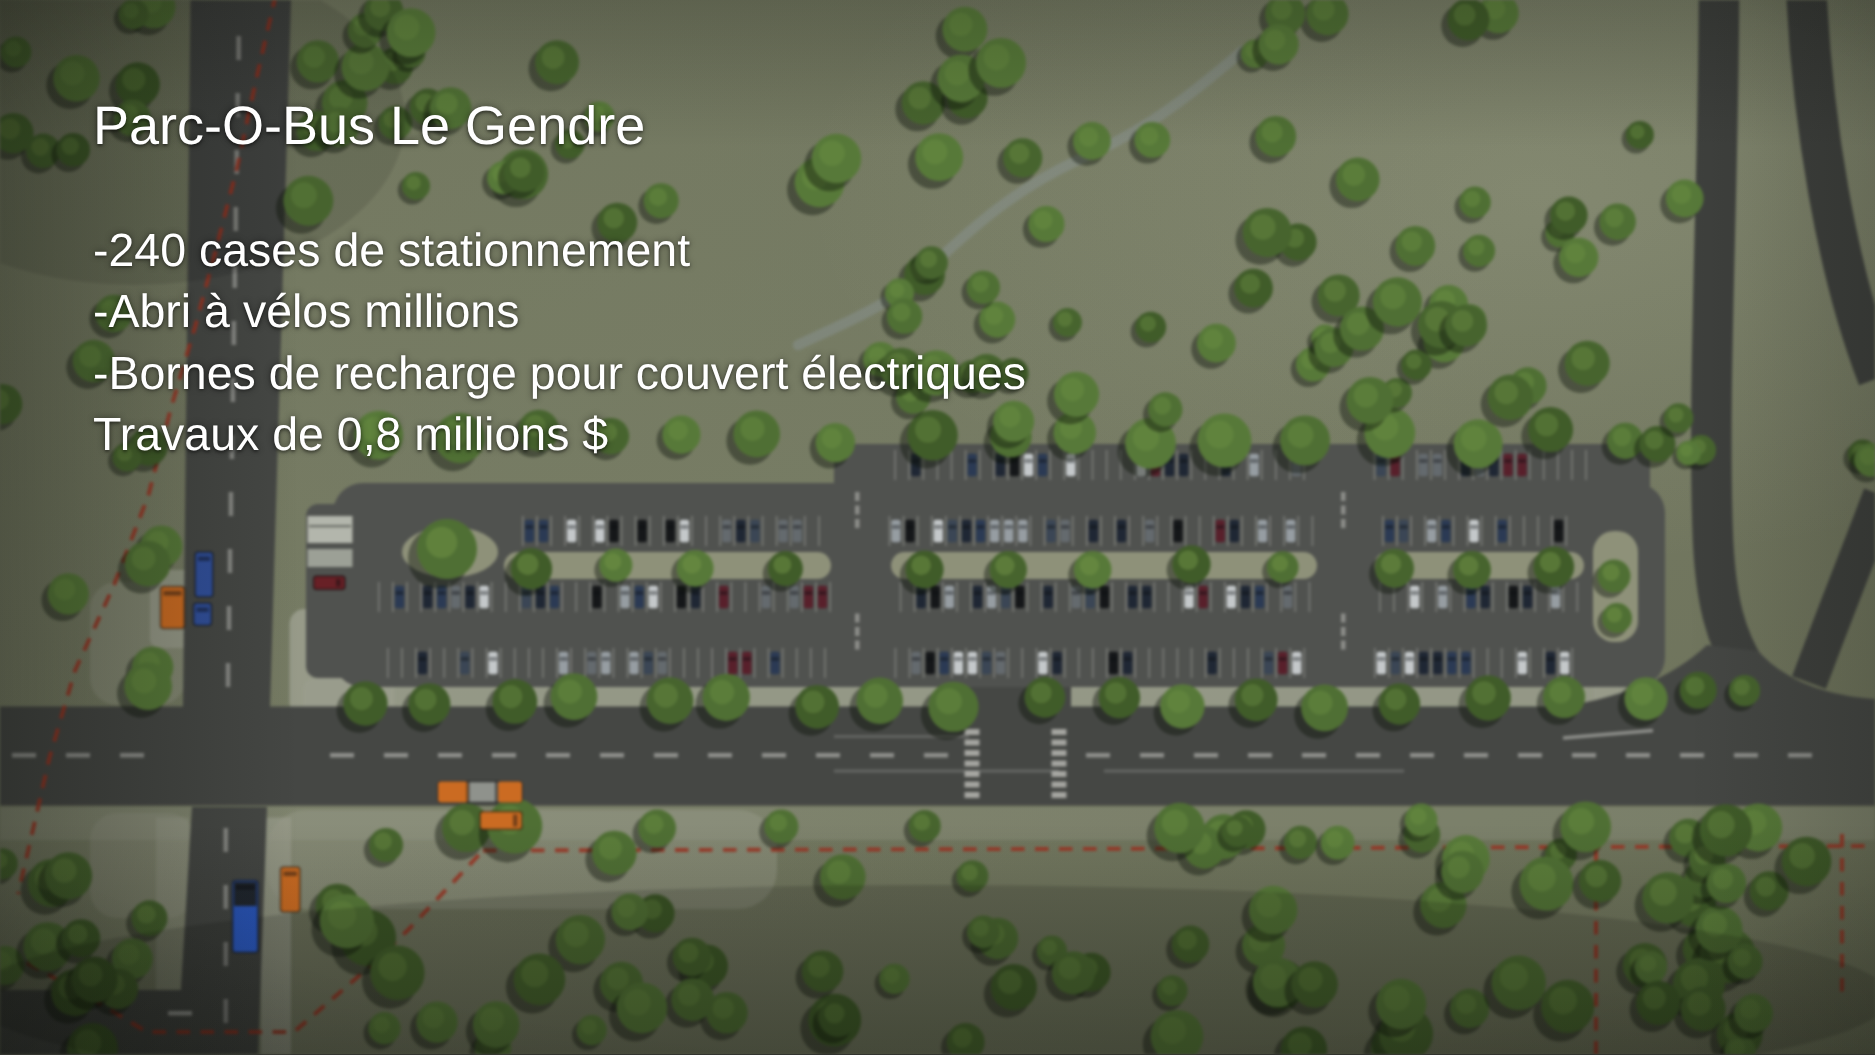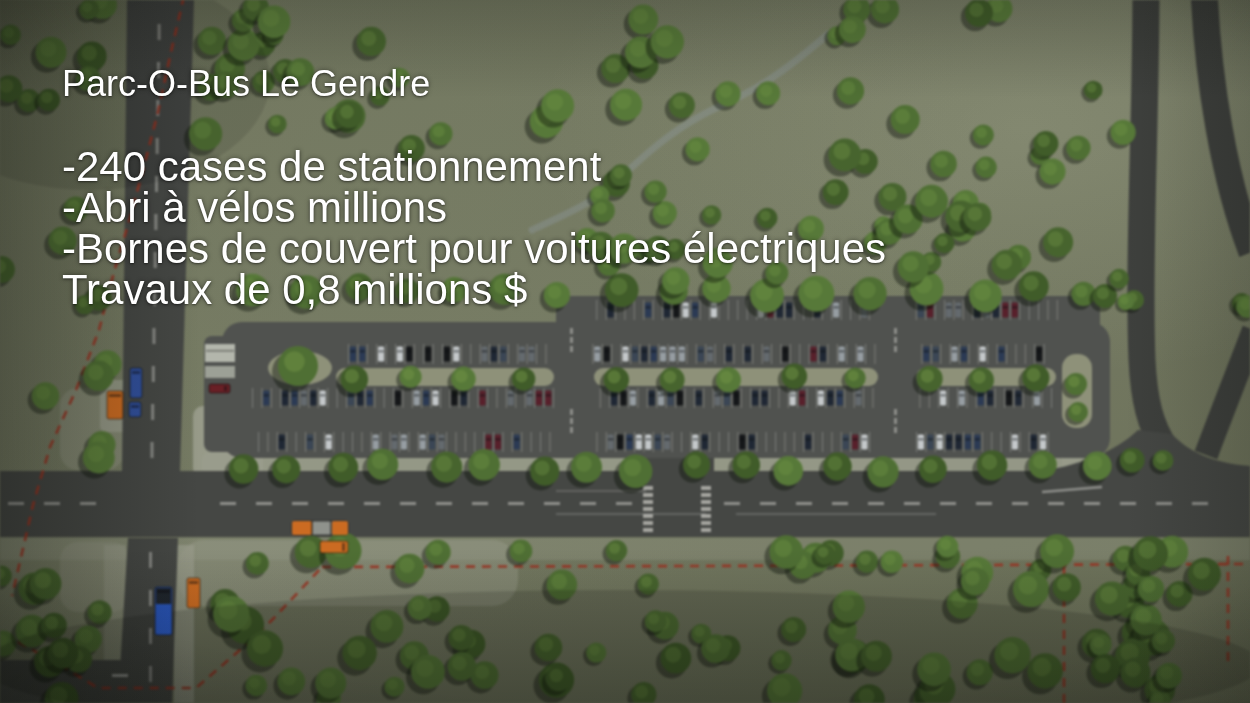--- a/index.html
+++ b/index.html
@@ -18,21 +18,21 @@
     background:
       linear-gradient(90deg, rgba(8,10,6,.34), rgba(8,10,6,0) 16%),
       linear-gradient(270deg, rgba(8,10,6,.18), rgba(8,10,6,0) 10%),
       linear-gradient(0deg, rgba(8,10,6,.30), rgba(8,10,6,0) 22%),
       linear-gradient(180deg, rgba(8,10,6,.20), rgba(8,10,6,0) 14%),
       radial-gradient(120% 100% at 52% 45%, rgba(0,0,0,0) 55%, rgba(5,6,4,.40) 100%);
   }
   .overlay{position:absolute;left:62px;top:0;color:#fff;
     text-shadow:0 0 5px rgba(0,0,0,.45), 0 1px 2px rgba(0,0,0,.40);}
   .overlay-title{position:absolute;left:0;top:64px;font-size:36px;line-height:40px;white-space:nowrap;}
-  .overlay-lines{position:absolute;left:0;top:146px;font-size:42px;line-height:41px;white-space:nowrap;}
+  .overlay-lines{position:absolute;left:0;top:146px;font-size:31px;line-height:41px;white-space:nowrap;}
 </style>
 </head>
 <body>
 
 <div id="stage">
   <div id="scene">
     <svg id="scene-svg" width="1250" height="703" viewBox="0 0 1250 703">
         <path d="M 828 34 C 780 76 752 92 716 108 C 678 126 652 148 618 180 C 596 202 566 214 532 230" fill="none" stroke="#93a0ac" stroke-width="7" opacity="0.32" stroke-linecap="round"></path>
         <rect x="193" y="406" width="70" height="72" rx="10" fill="#9a9d8c" opacity="0.9"></rect>
         <rect x="100" y="380" width="30" height="52" rx="6" fill="#9a9d8c" opacity="0.75"></rect>
@@ -1543,17 +1543,17 @@
         <rect x="209" y="384" width="21" height="9" rx="2" fill="#6b1f26" stroke="rgba(0,0,0,.5)" stroke-width="1"></rect>
         <rect x="224" y="386" width="3" height="5" fill="rgba(10,12,16,.45)"></rect>
       </svg>
   </div>
   <div id="vignette"></div>
   <div class="overlay">
     <div class="overlay-title">Parc-O-Bus Le Gendre</div>
     <div class="overlay-lines">
       <div>-240 cases de stationnement</div>
       <div>-Abri à vélos millions</div>
-      <div>-Bornes de couvert pour voitures électriques</div>
+      <div>-Bornes de recharge pour couvert électriques</div>
       <div>Travaux de 0,8 millions $</div>
     </div>
   </div>
 </div>
 
 </body></html>

